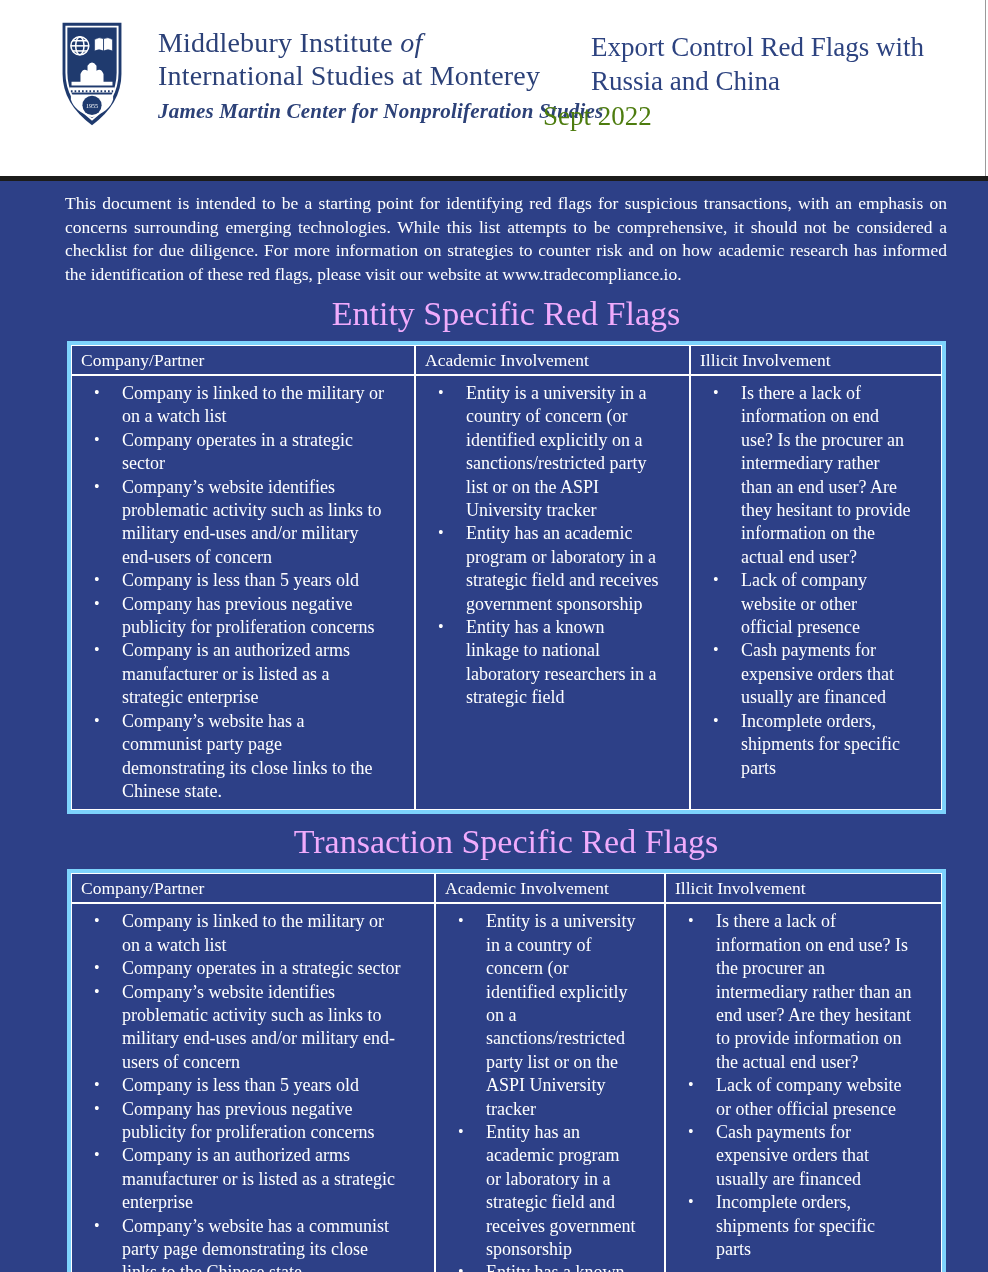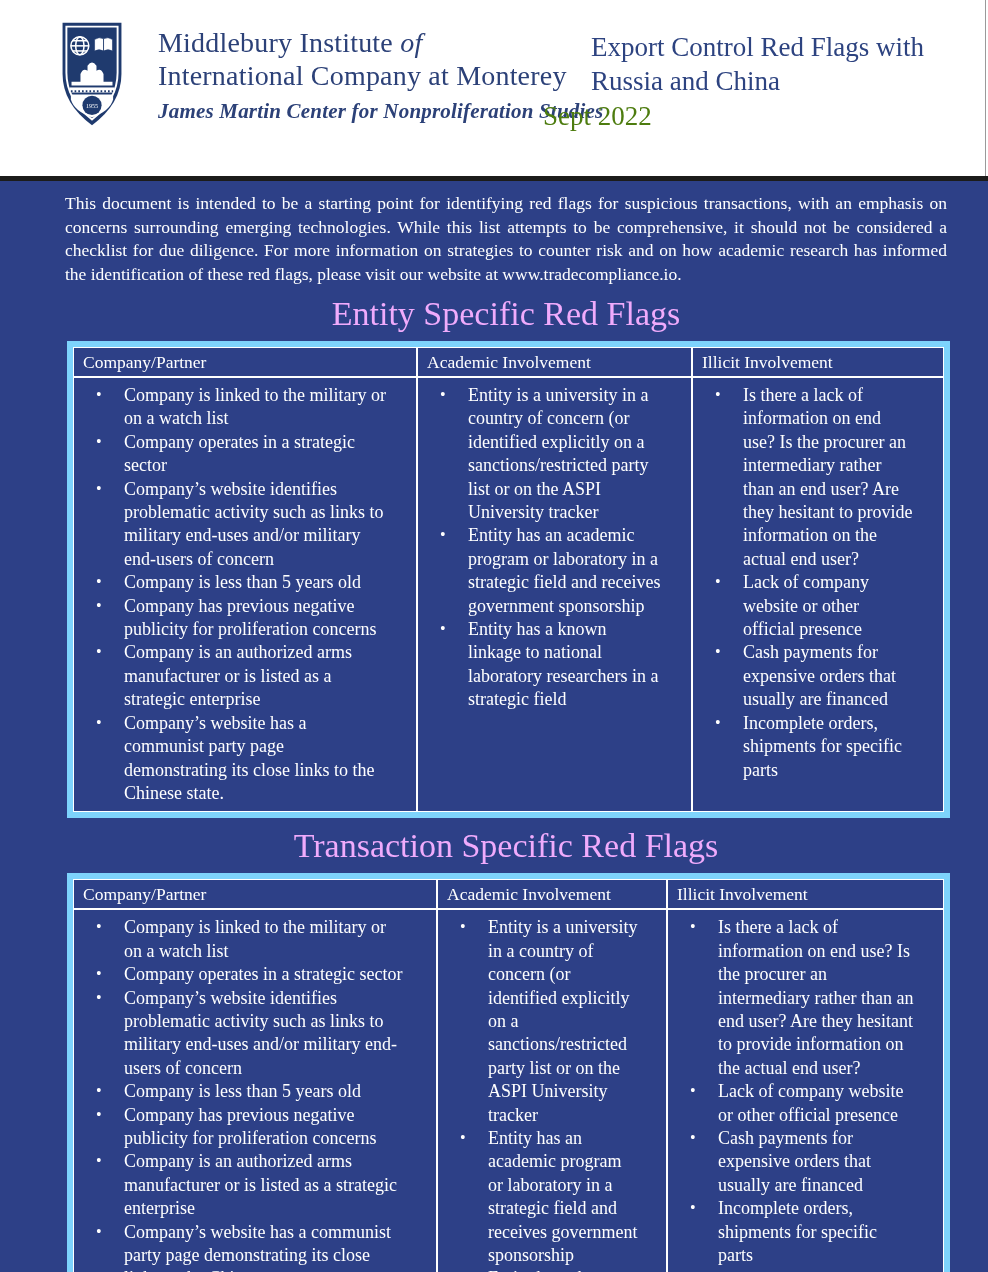--- a/index.html
+++ b/index.html
@@ -32,21 +32,21 @@
   .blue-body{position:absolute;top:181px;left:12px;width:988px;height:1091px;color:#ffffff;}
   .intro{
     padding:11px 53px 0 53px;font-size:17.5px;line-height:23.5px;
     text-align:justify;color:#fff;
   }
   .section-title{
     text-align:center;font-size:34px;line-height:40px;color:#f0abfc;
     margin:8px 0 7px 0;font-weight:normal;
   }
   .rf-table{
-    margin-left:55px;width:871px;border:6px solid #7dd3fc;display:grid;
+    margin-left:55px;width:871px;border:4px solid #7dd3fc;display:grid;
   }
   .rf-table.t0{grid-template-columns:344px 275px 252px;}
   .rf-table.t1{grid-template-columns:364px 230px 277px;}
   .tcell{border:1px solid #ffffff;}
   .th{
     font-size:17.5px;color:#fff;padding:2px 9px;height:24px;
     display:flex;align-items:center;
   }
   .td{padding:4px 20px 6px 0;}
   .t0 .td{min-height:408px;}
@@ -92,21 +92,21 @@
         <line x1="17" y1="111" x2="83" y2="111" stroke="#1f3a6e" stroke-width="3.4" stroke-dasharray="2.6 3.2"></line>
       </g>
 
       <path d="M17 116 L83 116 L83 124 Q78 142 50 152 Q22 142 17 124 Z" fill="#ffffff"></path>
       <circle cx="50" cy="133" r="15" fill="#1f3a6e"></circle>
       <text x="50" y="137" text-anchor="middle" fill="#ffffff" font-family="Liberation Serif, serif" font-size="9.5">1955</text>
     </svg>
 
     <div class="wordmark">
       <div class="wm-line"><span>Middlebury Institute </span><span class="wm-of">of</span></div>
-      <div class="wm-line">International Company at Monterey</div>
+      <div class="wm-line">International Studies at Monterey</div>
       <div class="wm-center">James Martin Center for Nonproliferation Studies</div>
     </div>
 
     <div class="doc-title">
       <div class="dt-line">Export Control Red Flags with</div>
       <div class="dt-line">Russia and China</div>
       <div class="dt-date">Sept 2022</div>
     </div>
 
     <div class="edge-line"></div>

